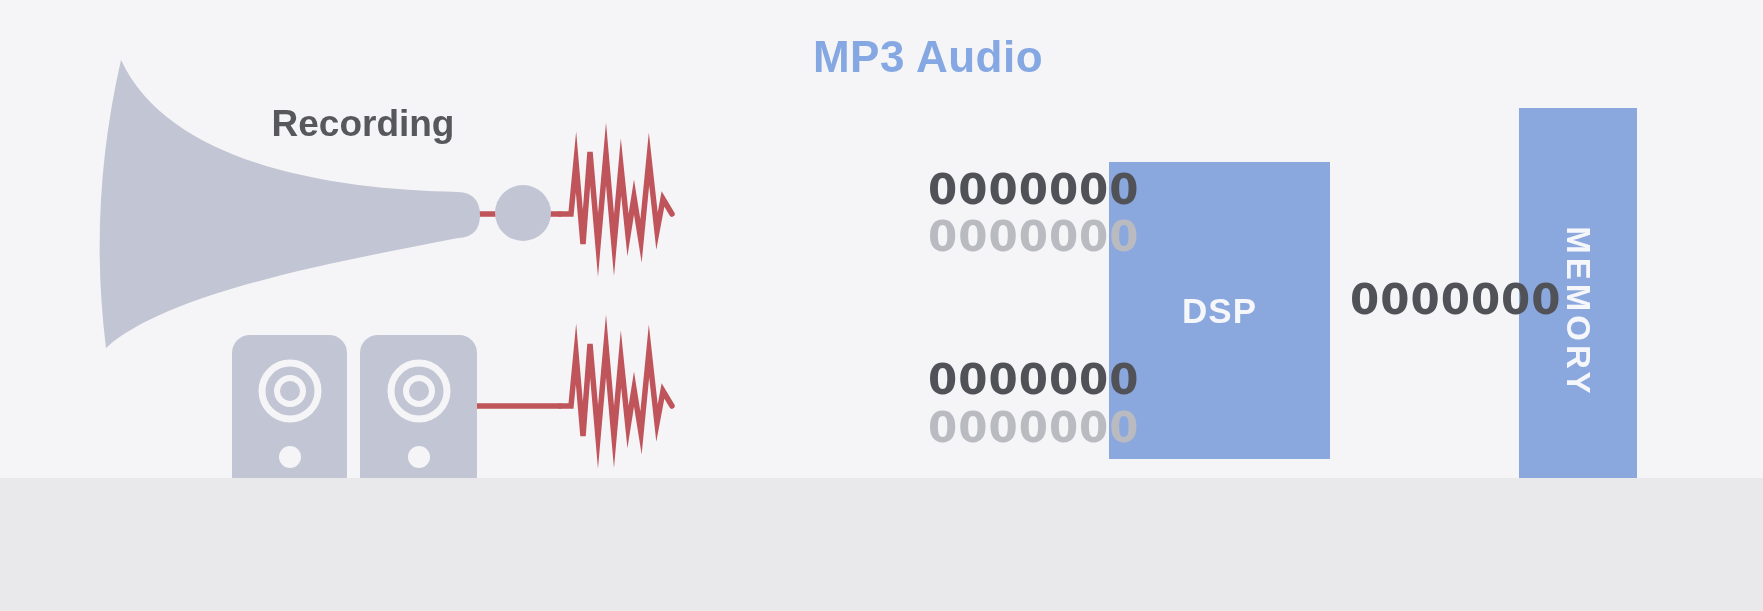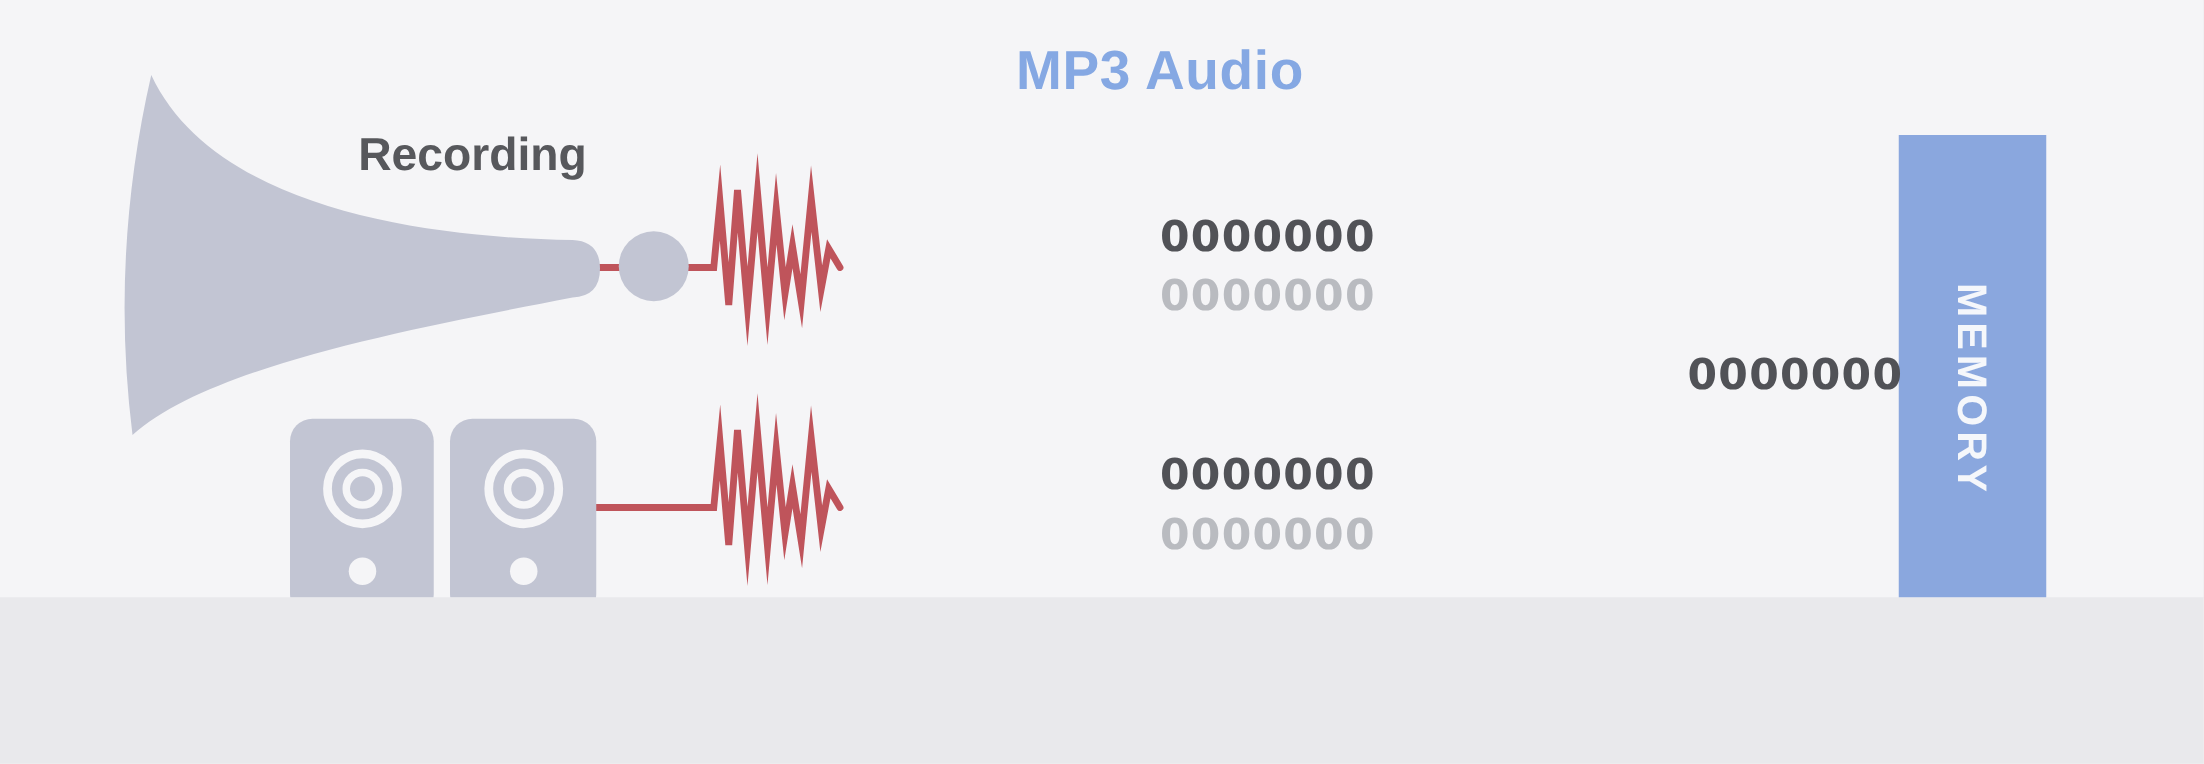--- a/index.html
+++ b/index.html
@@ -14,21 +14,21 @@
   .abs{position:absolute;}
   .title{
     left:728px;top:33px;width:400px;height:48px;
     line-height:48px;text-align:center;
     font-size:44px;font-weight:bold;color:#85a8e3;letter-spacing:.5px;
   }
   .stage-label{
     width:240px;height:42px;line-height:42px;text-align:center;
     font-size:37px;font-weight:bold;color:#57585c;
   }
-  .recording-label{left:258px;top:103px;}
+  .recording-label{left:243px;top:103px;}
   .playback-label{left:240px;top:517px;}
   .block{
     background:#8aa7de;color:#f5f7fb;
     display:flex;align-items:center;justify-content:center;
     font-weight:bold;font-size:35px;letter-spacing:1px;
   }
   .pent{
     left:671px;width:232px;height:105px;
     clip-path:polygon(0 50%,25.4% 0,100% 0,100% 100%,25.4% 100%);
     padding-left:26px;box-sizing:border-box;
@@ -38,21 +38,21 @@
   .dsp{left:1109px;top:162px;width:221px;height:297px;}
   .memory{left:1519px;top:108px;width:118px;height:407px;}
   .memory span{
     display:inline-block;white-space:nowrap;
     transform:rotate(90deg);
     font-size:33px;letter-spacing:4px;
   }
   .bits{
     width:180px;height:40px;line-height:40px;
     font-family:"DejaVu Sans",sans-serif;
-    font-size:34px;font-weight:bold;letter-spacing:1px;
+    font-size:42px;font-weight:bold;letter-spacing:1px;
     color:#515257;text-align:left;
   }
   .bits.dim{color:#b9bbc0;}
   .adc-bits1{left:928px;top:170px;}
   .adc-bits2{left:928px;top:217px;}
   .dac-bits1{left:928px;top:360px;}
   .dac-bits2{left:928px;top:408px;}
   .mid-bits{left:1350px;top:280px;}
 </style>
 </head>
@@ -94,20 +94,23 @@
     </g>
   </svg>
 
   <div class="abs title">MP3 Audio</div>
 
   <div class="abs stage-label recording-label">Recording</div>
 
 
 
 
+  <div class="abs block dsp">
+    <span>DSP</span>
+  </div>
 
   <div class="abs block memory">
     <span>MEMORY</span>
   </div>
 
   <div class="abs bits adc-bits1">0000000</div>
   <div class="abs bits dim adc-bits2">0000000</div>
 
   <div class="abs bits dac-bits1">0000000</div>
   <div class="abs bits dim dac-bits2">0000000</div>

